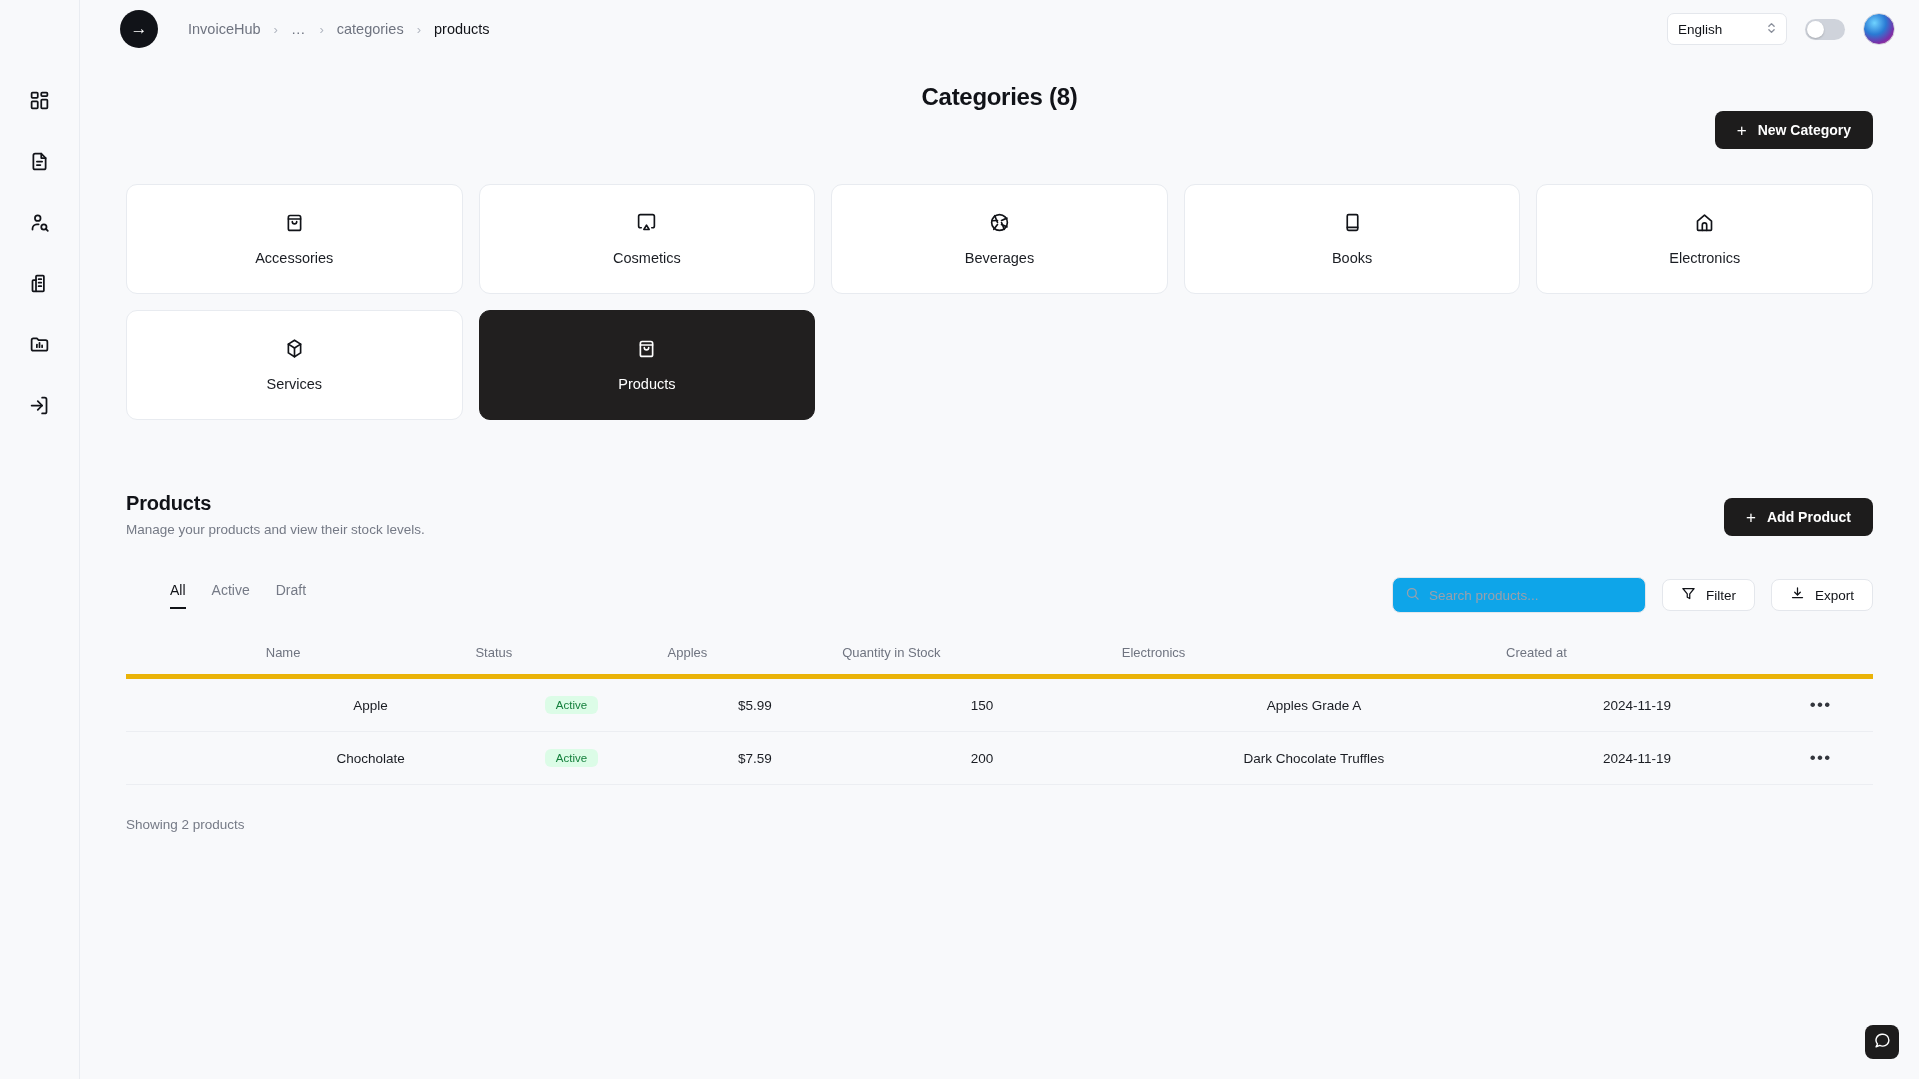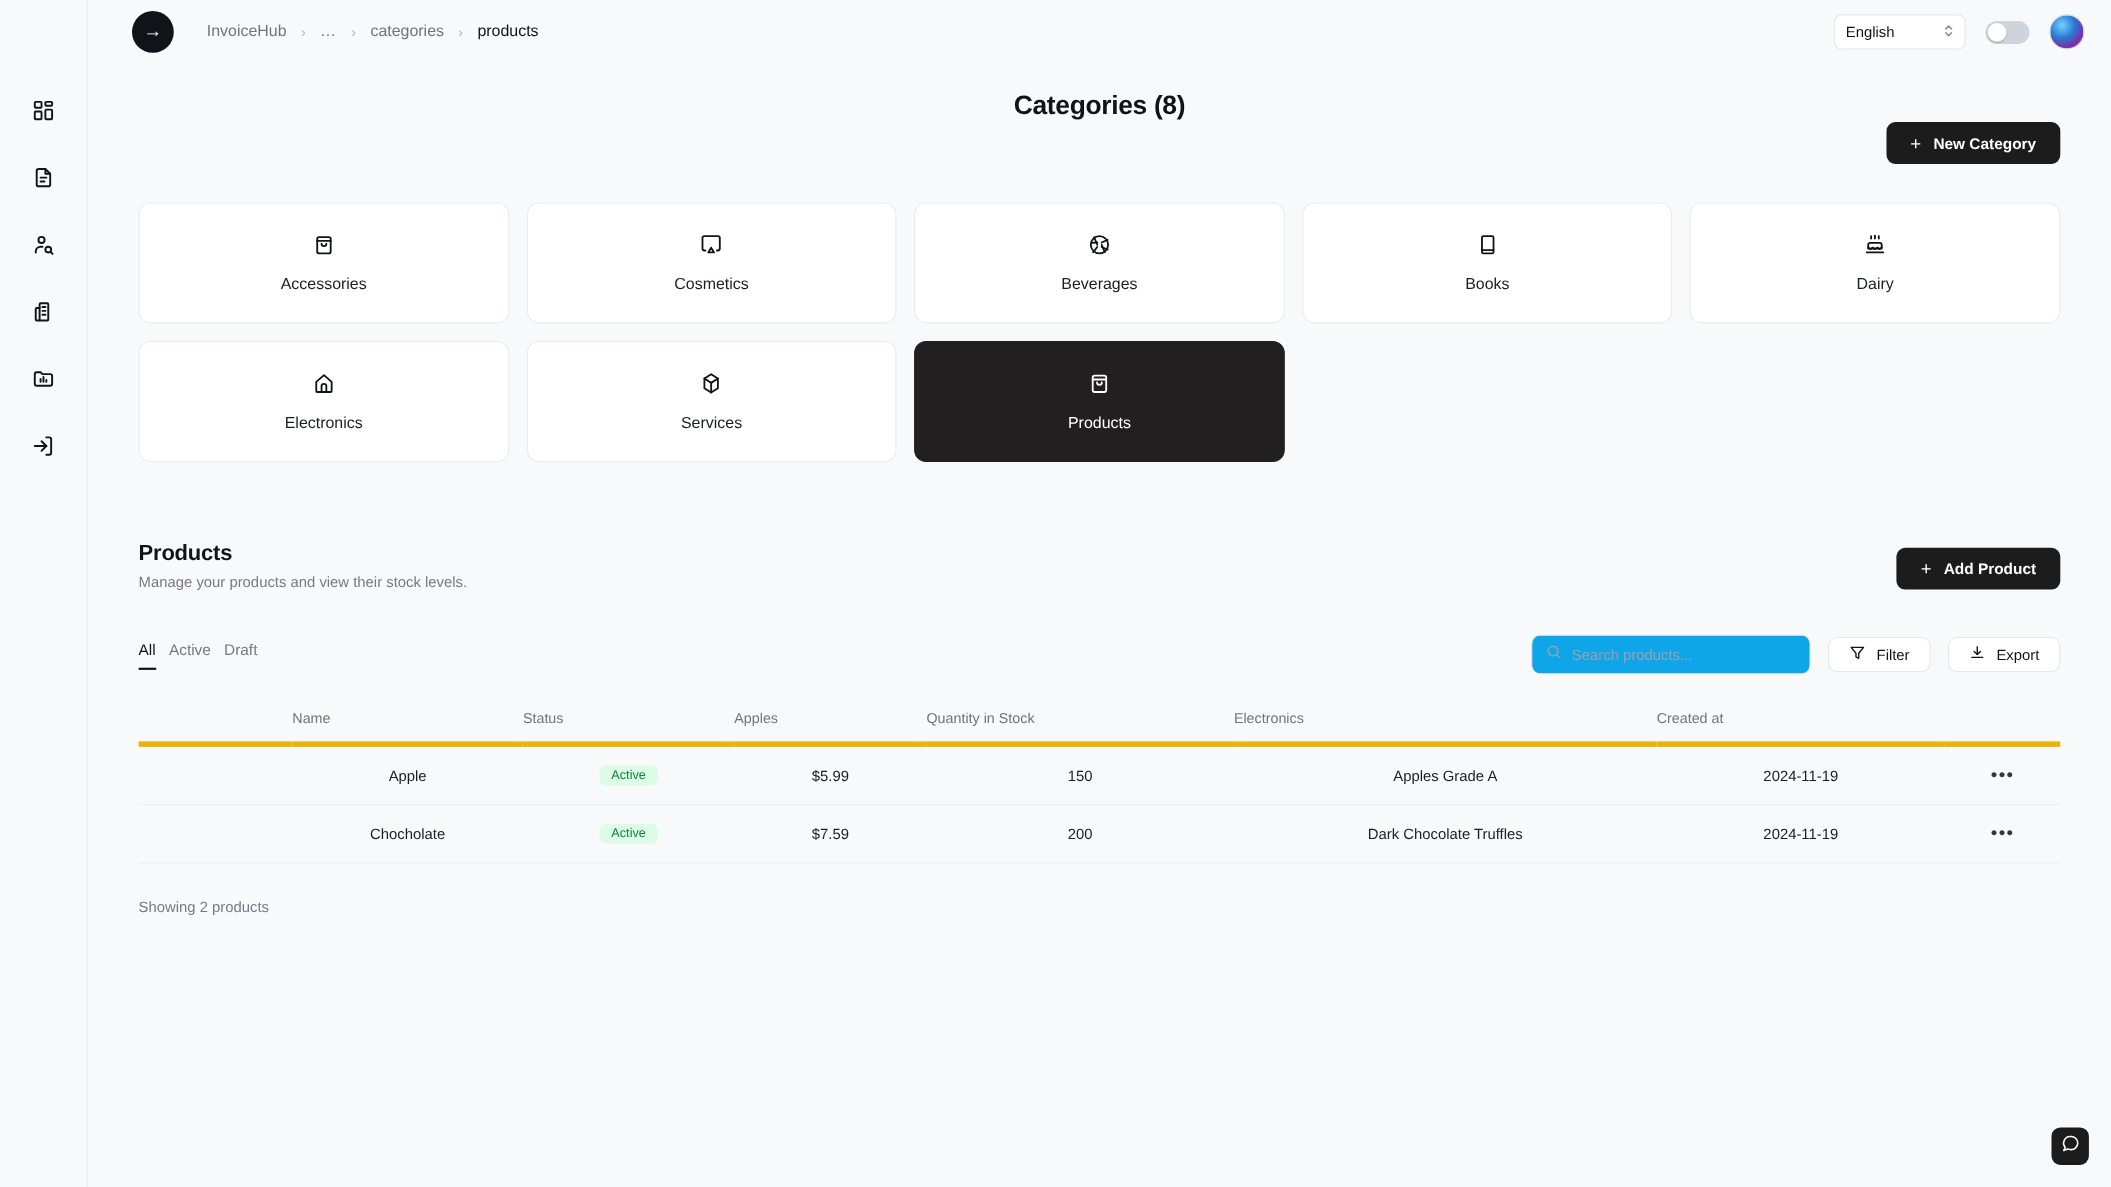--- a/index.html
+++ b/index.html
@@ -105,21 +105,21 @@
   .cat-card.selected .cat-label { color: #fff; }
   .cat-card.selected svg { stroke: #fff; }
 
   
   .prod-head { display: flex; align-items: flex-start; margin-top: 72px; }
   .prod-title { font-size: 20px; font-weight: 700; letter-spacing: -.2px; }
   .prod-sub { font-size: 13.5px; color: #757a86; margin-top: 7px; }
   .prod-head .btn-dark { margin-top: 6px; }
 
   .controls { display: flex; align-items: center; margin-top: 40px; }
-  .tabs { display: flex; gap: 12px; }
+  .tabs { display: flex; gap: 26px; margin-left: 44px; }
   .tab {
     font-size: 14px; color: #757a86; padding-bottom: 9px;
     border-bottom: 2px solid transparent; cursor: pointer;
   }
   .tab.active { color: #111318; font-weight: 500; border-bottom-color: #111318; }
 
   .controls-right { margin-left: auto; display: flex; align-items: center; gap: 16px; }
   .searchbox {
     width: 254px; height: 36px; background: #0ea5e9;
     border: 1px solid #e4e7ec; border-radius: 8px;
@@ -317,33 +317,20 @@
         <div class="cat-card">
           <span>
             <svg width="21" height="21" viewBox="0 0 24 24" fill="none" stroke="#111318" stroke-width="1.9" stroke-linecap="round" stroke-linejoin="round">
               <rect x="6" y="3" width="12" height="18" rx="1.5"></rect>
                 <line x1="6" y1="17.5" x2="18" y2="17.5"></line>
             </svg>
           </span>
           <span class="cat-label">Books</span>
         </div>
 
-        <div class="cat-card">
-          <span>
-            <svg width="21" height="21" viewBox="0 0 24 24" fill="none" stroke="#111318" stroke-width="1.9" stroke-linecap="round" stroke-linejoin="round">
-              <line x1="8" y1="3" x2="8" y2="5.5"></line>
-                <line x1="12" y1="2.5" x2="12" y2="5.5"></line>
-                <line x1="16" y1="3" x2="16" y2="5.5"></line>
-              <path d="M5 12a2 2 0 0 1 2-2h10a2 2 0 0 1 2 2v4H5z"></path>
-              <path d="M5 15c1.2 0 1.2 1.4 2.3 1.4S8.6 15 9.8 15s1.2 1.4 2.3 1.4S13.4 15 14.6 15s1.2 1.4 2.3 1.4S18.1 15 19 15"></path>
-              <line x1="3.5" y1="20" x2="20.5" y2="20"></line>
-            </svg>
-          </span>
-          <span class="cat-label">Dairy</span>
-        </div>
 
         <div class="cat-card">
           <span>
             <svg width="21" height="21" viewBox="0 0 24 24" fill="none" stroke="#111318" stroke-width="1.9" stroke-linecap="round" stroke-linejoin="round">
               <path d="M4 10.5 12 3.5l8 7V20a1 1 0 0 1-1 1H5a1 1 0 0 1-1-1z"></path>
               <path d="M9.5 21v-6a2.5 2.5 0 0 1 5 0v6"></path>
             </svg>
           </span>
           <span class="cat-label">Electronics</span>
         </div>

